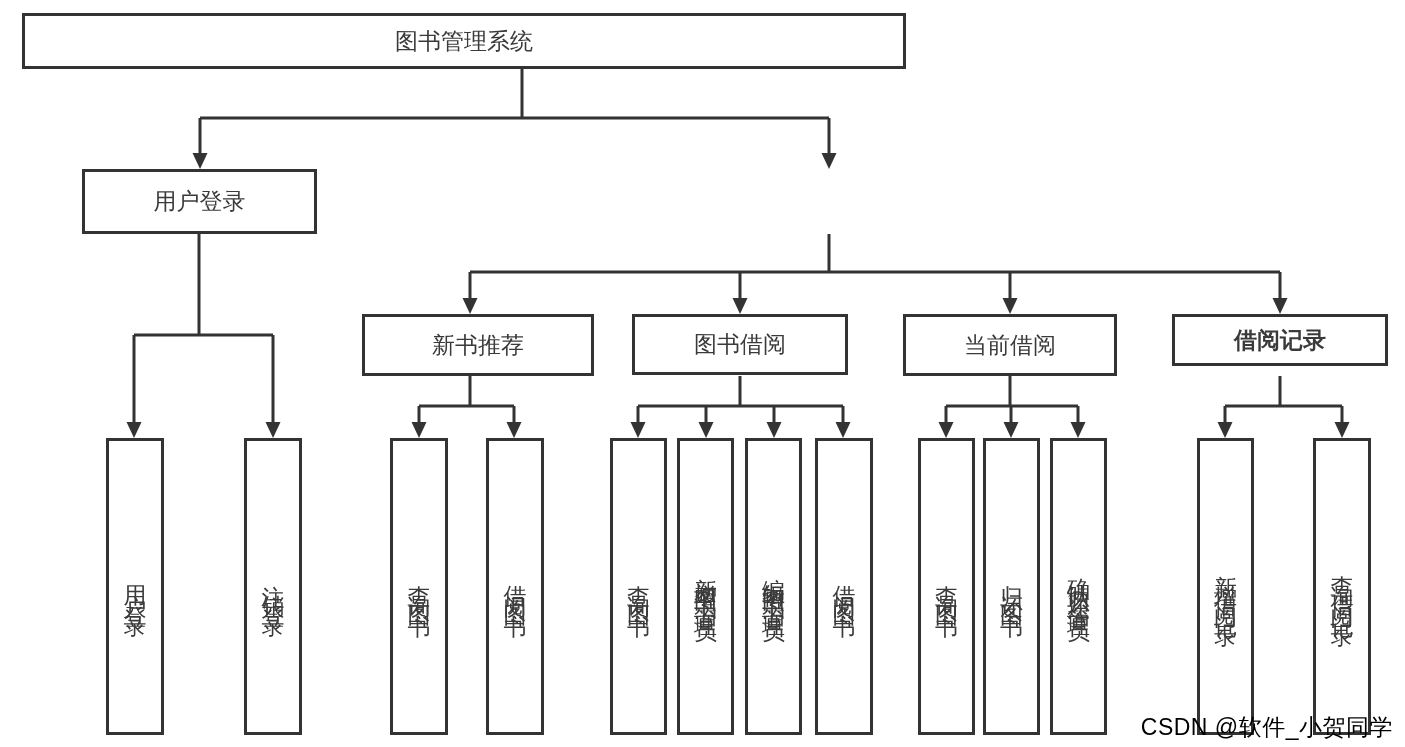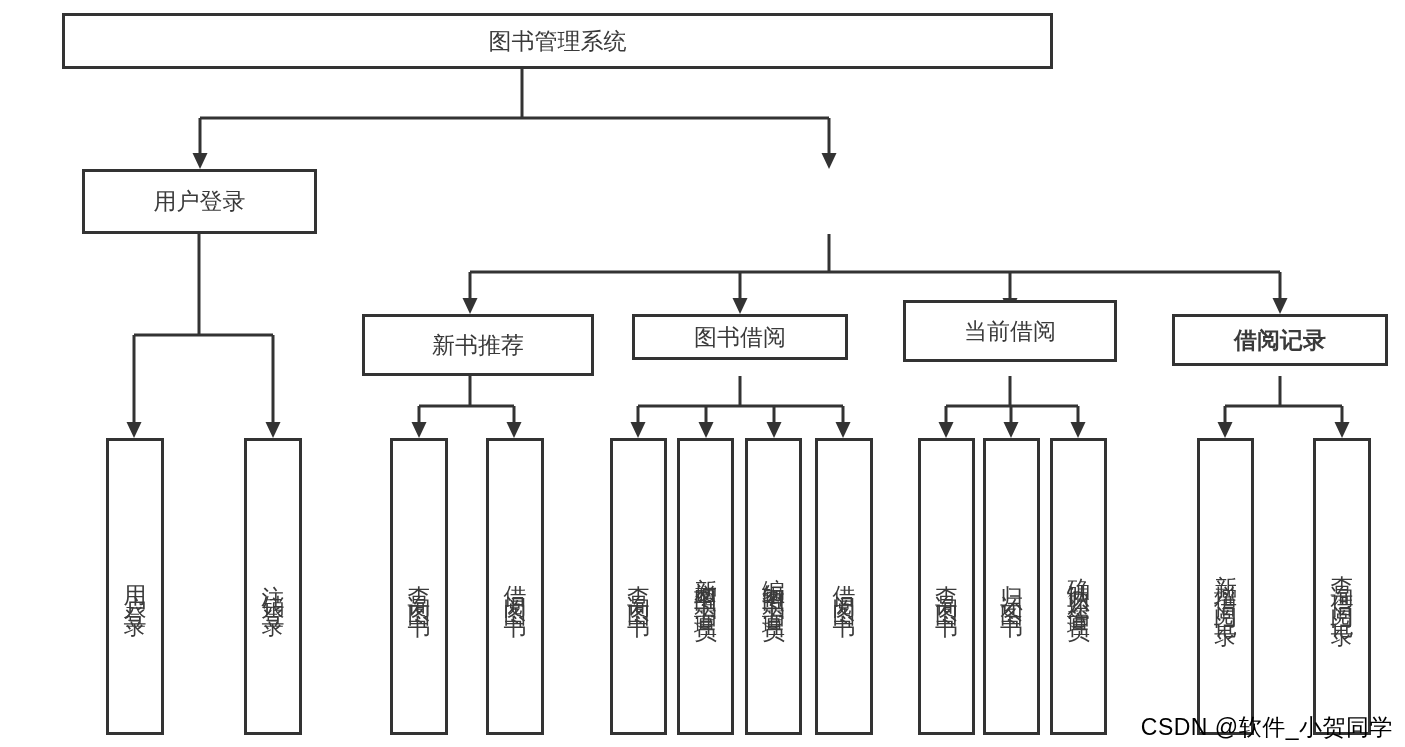--- a/index.html
+++ b/index.html
@@ -123,27 +123,27 @@
 
       <polygon points="938.5,422 953.5,422 946,438"></polygon>
       <polygon points="1003.5,422 1018.5,422 1011,438"></polygon>
       <polygon points="1070.5,422 1085.5,422 1078,438"></polygon>
 
       <polygon points="1217.5,422 1232.5,422 1225,438"></polygon>
       <polygon points="1334.5,422 1349.5,422 1342,438"></polygon>
     </g>
   </svg>
 
-  <div class="node" style="left:22px; top:13px; width:991px; height:56px;margin-left:40px;">图书管理系统</div>
+  <div class="node" style="left:22px; top:13px; width:884px; height:56px;">图书管理系统</div>
 
   <div class="node" style="left:82px; top:169px; width:235px; height:65px;">用户登录</div>
 
   <div class="node" style="left:362px; top:314px; width:232px; height:62px;">新书推荐</div>
-  <div class="node" style="left:632px; top:314px; width:216px; height:46px;">图书借阅</div>
-  <div class="node" style="left:903px; top:300px; width:214px; height:62px;">当前借阅</div>
+  <div class="node" style="left:632px; top:314px; width:216px; height:61px;">图书借阅</div>
+  <div class="node" style="left:903px; top:314px; width:214px; height:62px;">当前借阅</div>
   <div class="node" style="left:1172px; top:314px; width:216px; height:52px;font-weight:bold;">借阅记录</div>
 
   <div class="node vnode ls10" style="left:106px; top:438px; width:58px; height:297px;">用户登录</div>
   <div class="node vnode ls10" style="left:244px; top:438px; width:58px; height:297px;">注销登录</div>
 
   <div class="node vnode ls10" style="left:390px; top:438px; width:58px; height:297px;">查询图书</div>
   <div class="node vnode ls10" style="left:486px; top:438px; width:58px; height:297px;">借阅图书</div>
 
   <div class="node vnode ls10" style="left:610px; top:438px; width:57px; height:297px;">查询图书</div>
   <div class="node vnode ls7" style="left:677px; top:438px; width:57px; height:297px;">新增图书（管理员）</div>

